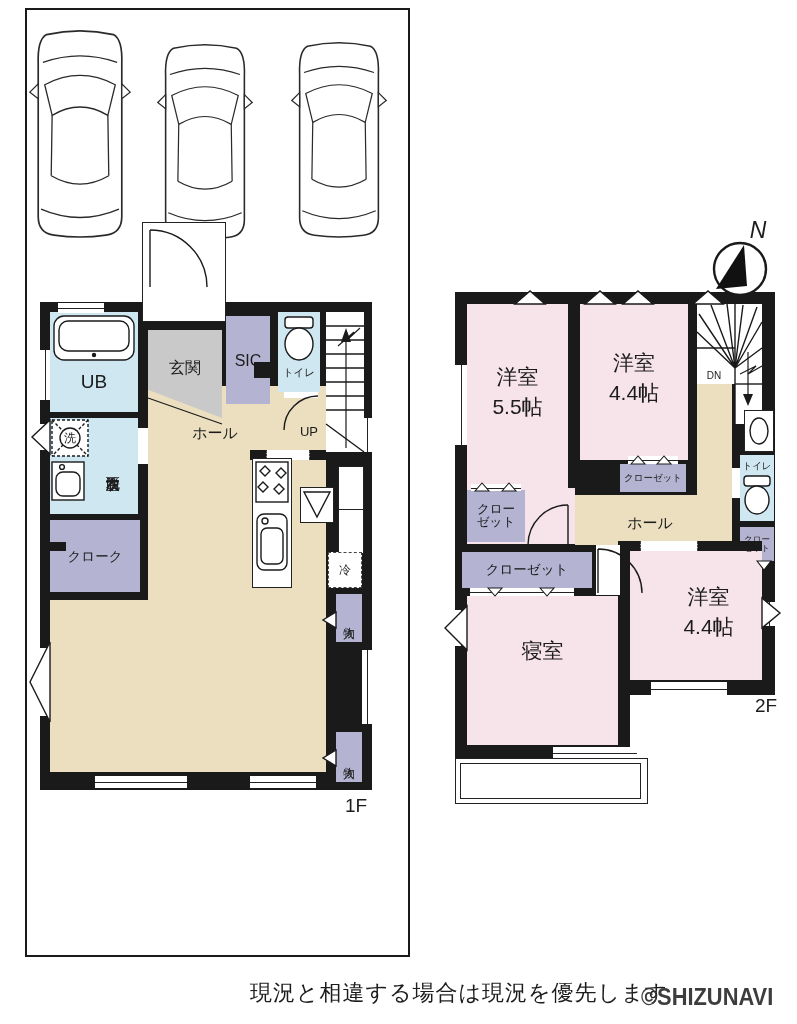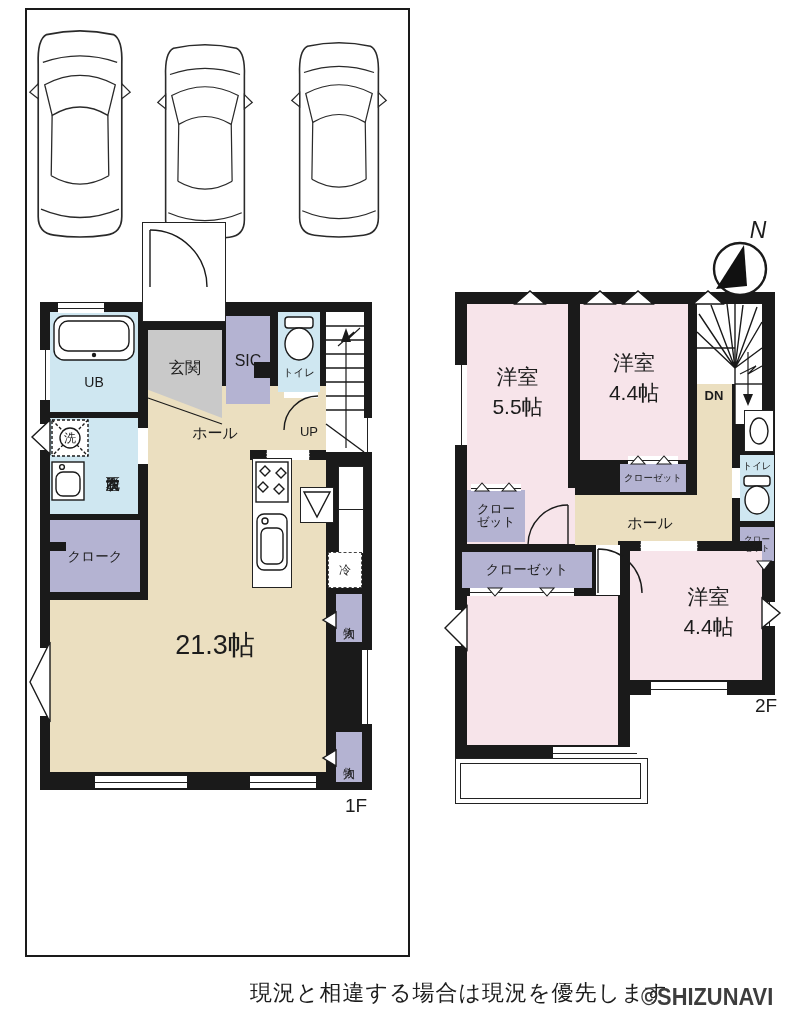--- a/index.html
+++ b/index.html
@@ -251,59 +251,59 @@
         <polygon points="762,598 780,613 762,628" fill="#fff"></polygon>
       </g>
 
       <g>
         <circle cx="740" cy="269" r="26" fill="#fff" stroke-width="2.4"></circle>
         <polygon points="744,245 716,289 747,286" fill="#111" stroke="none"></polygon>
       </g>
     </g>
   </svg>
 
-  <div class="lbl" style="left:62px;top:372px;width:64px;height:20px;font-size:14px;">UB</div>
+  <div class="lbl" style="left:62px;top:372px;width:64px;height:20px;font-size:19px;">UB</div>
   <div class="lbl" style="left:152px;top:358px;width:66px;height:20px;font-size:16px;">玄関</div>
   <div class="lbl" style="left:226px;top:352px;width:44px;height:18px;font-size:16px;">SIC</div>
   <div class="lbl" style="left:278px;top:366px;width:42px;height:14px;font-size:10.5px;">トイレ</div>
   <div class="lbl" style="left:180px;top:424px;width:70px;height:18px;font-size:15px;">ホール</div>
   <div class="lbl" style="left:294px;top:424px;width:30px;height:16px;font-size:13px;">UP</div>
   <div class="lbl" style="left:58px;top:426px;width:24px;height:24px;font-size:12px;">洗</div>
   <div class="lbl vert" style="left:90px;top:420px;width:46px;height:92px;font-size:14px;">
       <span>洗面</span>
       <span>脱衣室</span>
     </div>
   <div class="lbl" style="left:50px;top:548px;width:90px;height:18px;font-size:13.5px;">クローク</div>
-  <div class="lbl" style="left:135px;top:630px;width:160px;height:30px;font-size:27px;">21.3帖</div>
   <div class="lbl" style="left:330px;top:560px;width:30px;height:20px;font-size:12px;">冷</div>
   <div class="lbl vert" style="left:336px;top:596px;width:26px;height:44px;font-size:11.5px;">
       <span>物入</span>
     </div>
   <div class="lbl vert" style="left:336px;top:736px;width:26px;height:44px;font-size:11.5px;">
       <span>物入</span>
     </div>
   <div class="lbl" style="left:336px;top:794px;width:40px;height:24px;font-size:19px;">1F</div>
 
   <div class="lbl" style="left:467px;top:364px;width:101px;height:26px;font-size:21px;">洋室</div>
   <div class="lbl" style="left:467px;top:394px;width:101px;height:26px;font-size:21px;">5.5帖</div>
   <div class="lbl" style="left:580px;top:350px;width:108px;height:26px;font-size:21px;">洋室</div>
   <div class="lbl" style="left:580px;top:380px;width:108px;height:26px;font-size:21px;">4.4帖</div>
-  <div class="lbl" style="left:696px;top:388px;width:36px;height:16px;font-size:13px;font-weight:bold;">DN</div>
+  <div class="lbl" style="left:696px;top:368px;width:36px;height:16px;font-size:10px;">DN</div>
   <div class="lbl" style="left:740px;top:459px;width:34px;height:13px;font-size:9.5px;">トイレ</div>
   <div class="lbl" style="left:620px;top:471px;width:66px;height:14px;font-size:9.5px;">クローゼット</div>
   <div class="lbl two-line" style="left:467px;top:497px;width:58px;height:38px;font-size:12.5px;">
       <span>クロー</span>
       <span>ゼット</span>
     </div>
   <div class="lbl" style="left:462px;top:559px;width:130px;height:22px;font-size:13.5px;">クローゼット</div>
   <div class="lbl two-line" style="left:740px;top:530px;width:34px;height:28px;font-size:8.5px;">
       <span>クロー</span>
       <span>ゼット</span>
     </div>
   <div class="lbl" style="left:595px;top:514px;width:110px;height:18px;font-size:15px;">ホール</div>
+  <div class="lbl" style="left:467px;top:638px;width:151px;height:26px;font-size:21px;">寝室</div>
   <div class="lbl" style="left:655px;top:584px;width:107px;height:26px;font-size:21px;">洋室</div>
   <div class="lbl" style="left:655px;top:614px;width:107px;height:26px;font-size:21px;">4.4帖</div>
   <div class="lbl" style="left:744px;top:694px;width:44px;height:24px;font-size:19px;">2F</div>
 
   <div class="lbl" style="left:742px;top:216px;width:32px;height:28px;font-size:23px;font-style:italic;">N</div>
 
   <div class="caption lbl" style="left:199px;top:976px;width:520px;height:34px;font-size:22px;letter-spacing:1px;">現況と相違する場合は現況を優先します</div>
   <div class="watermark" style="left:641px;top:984px;font-size:23px;">©SHIZUNAVI</div>
 
 </div>

